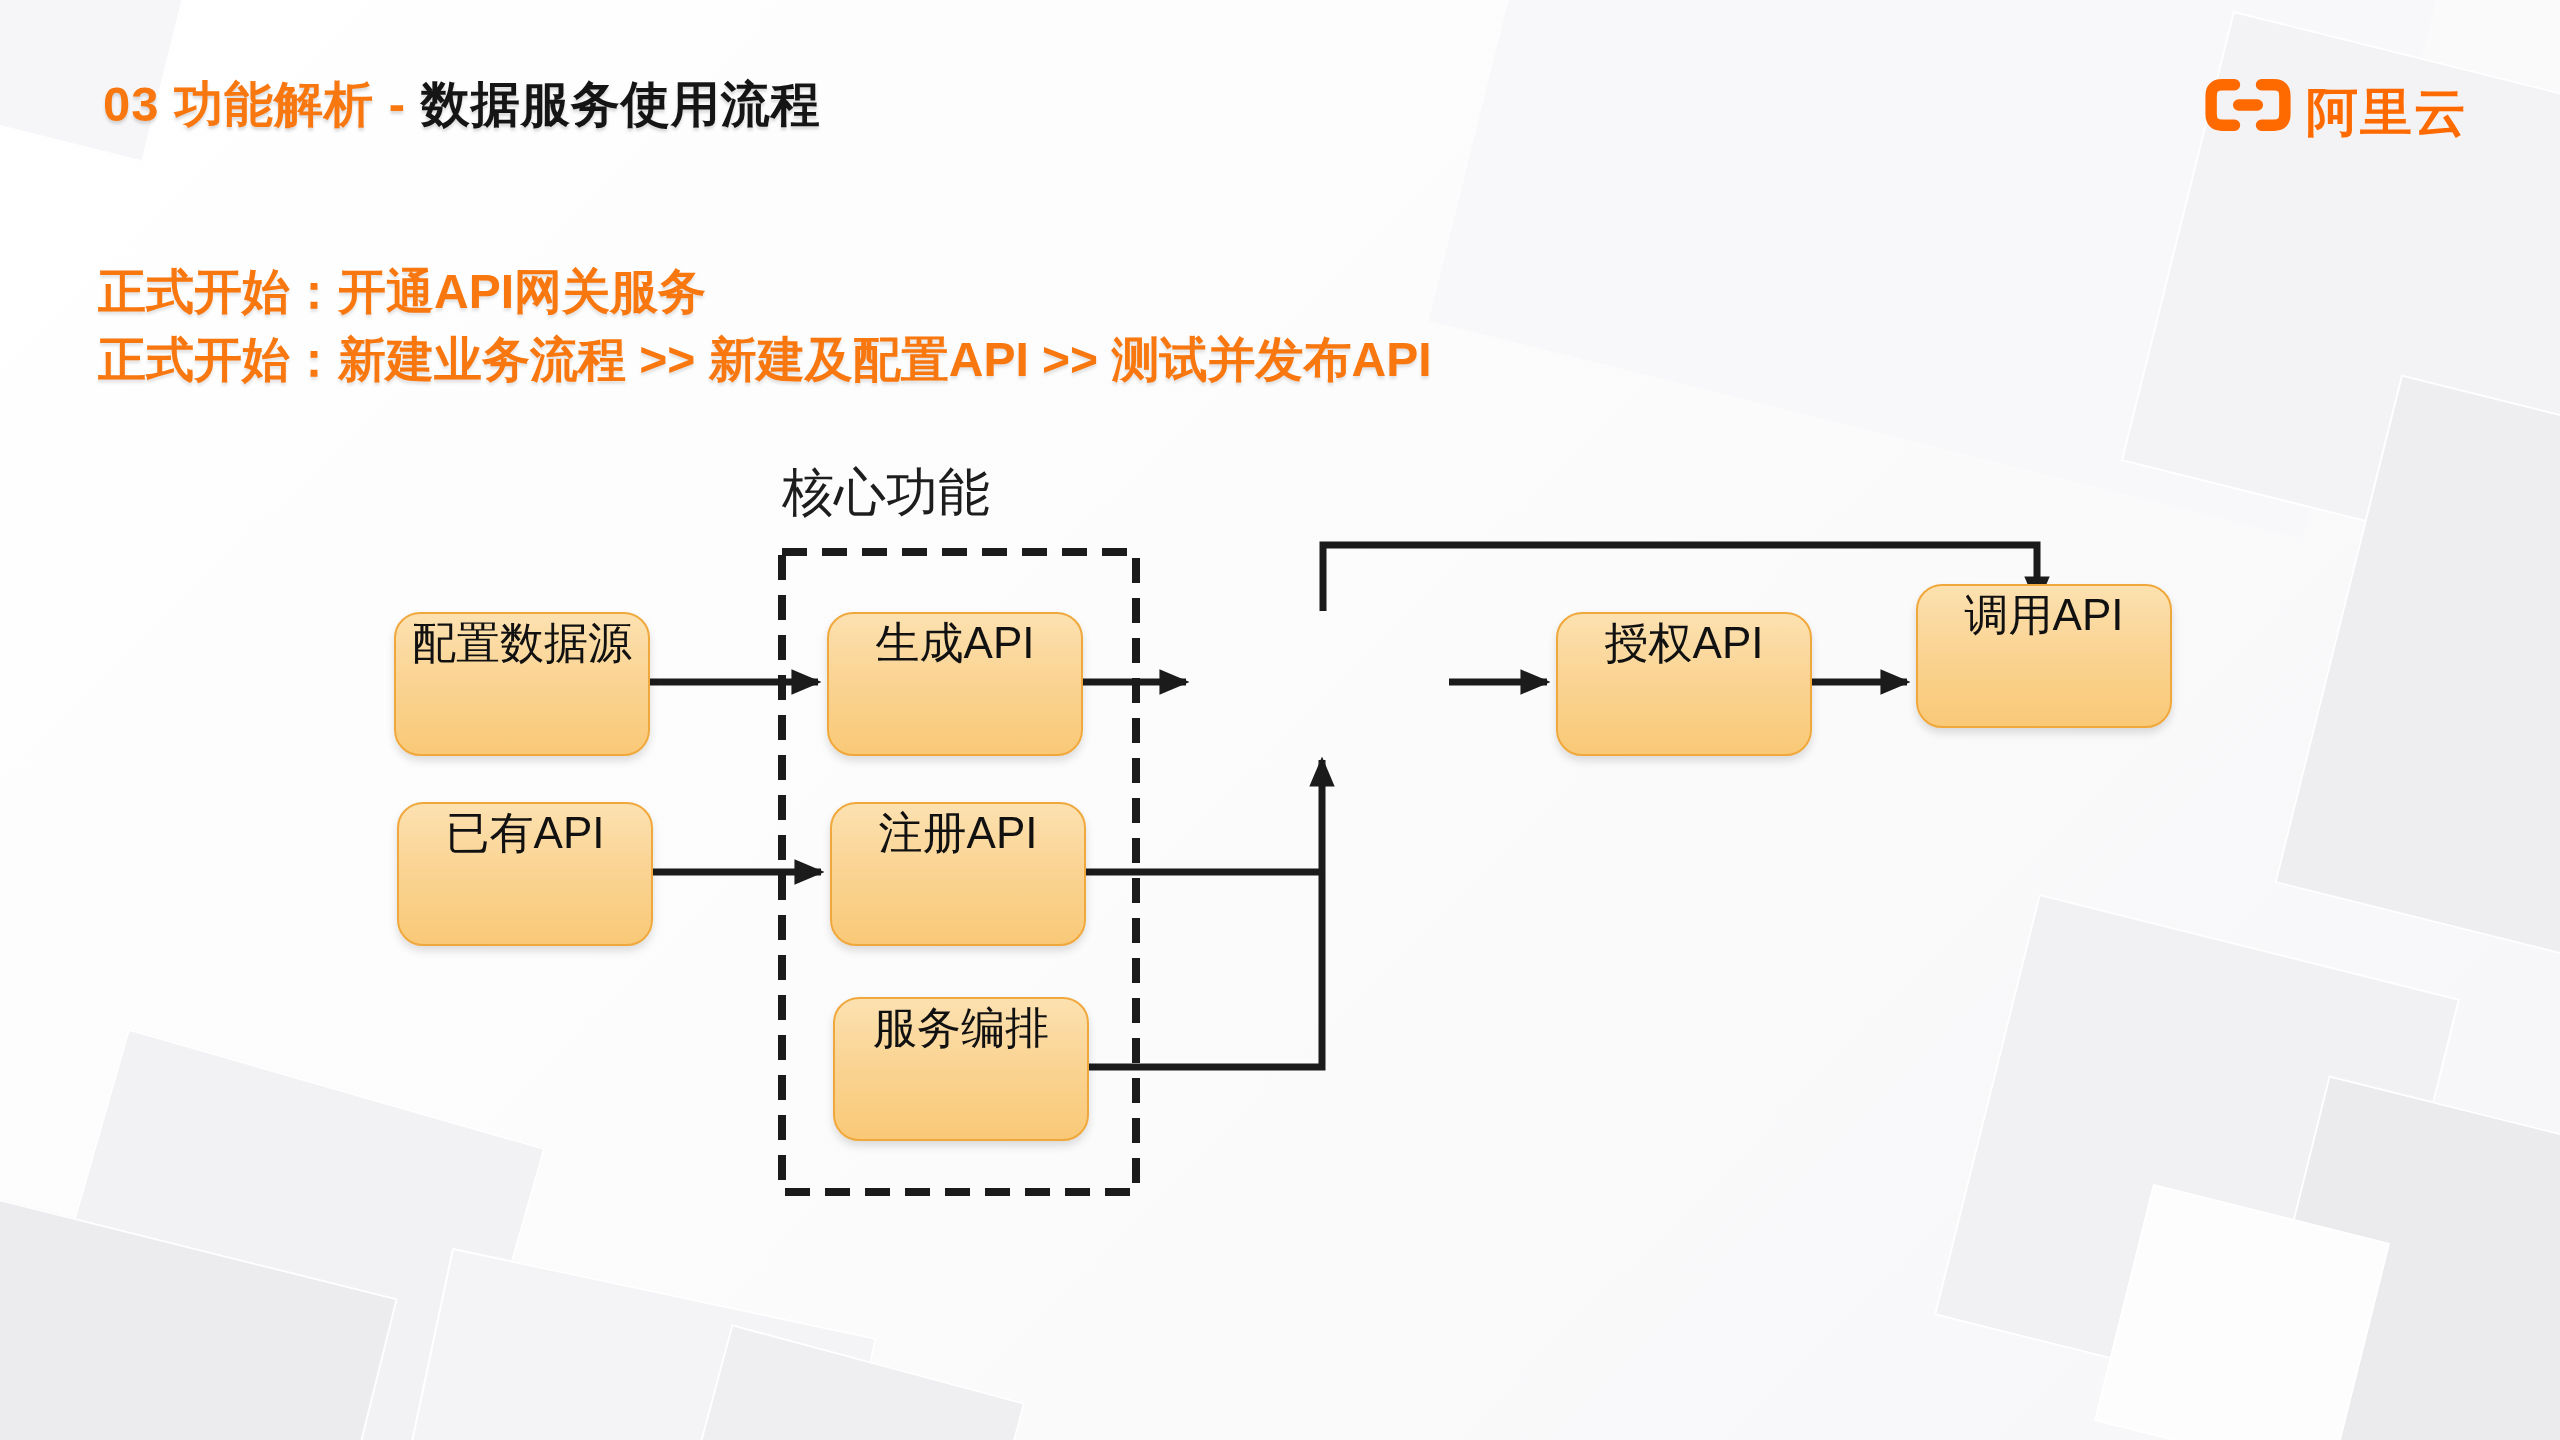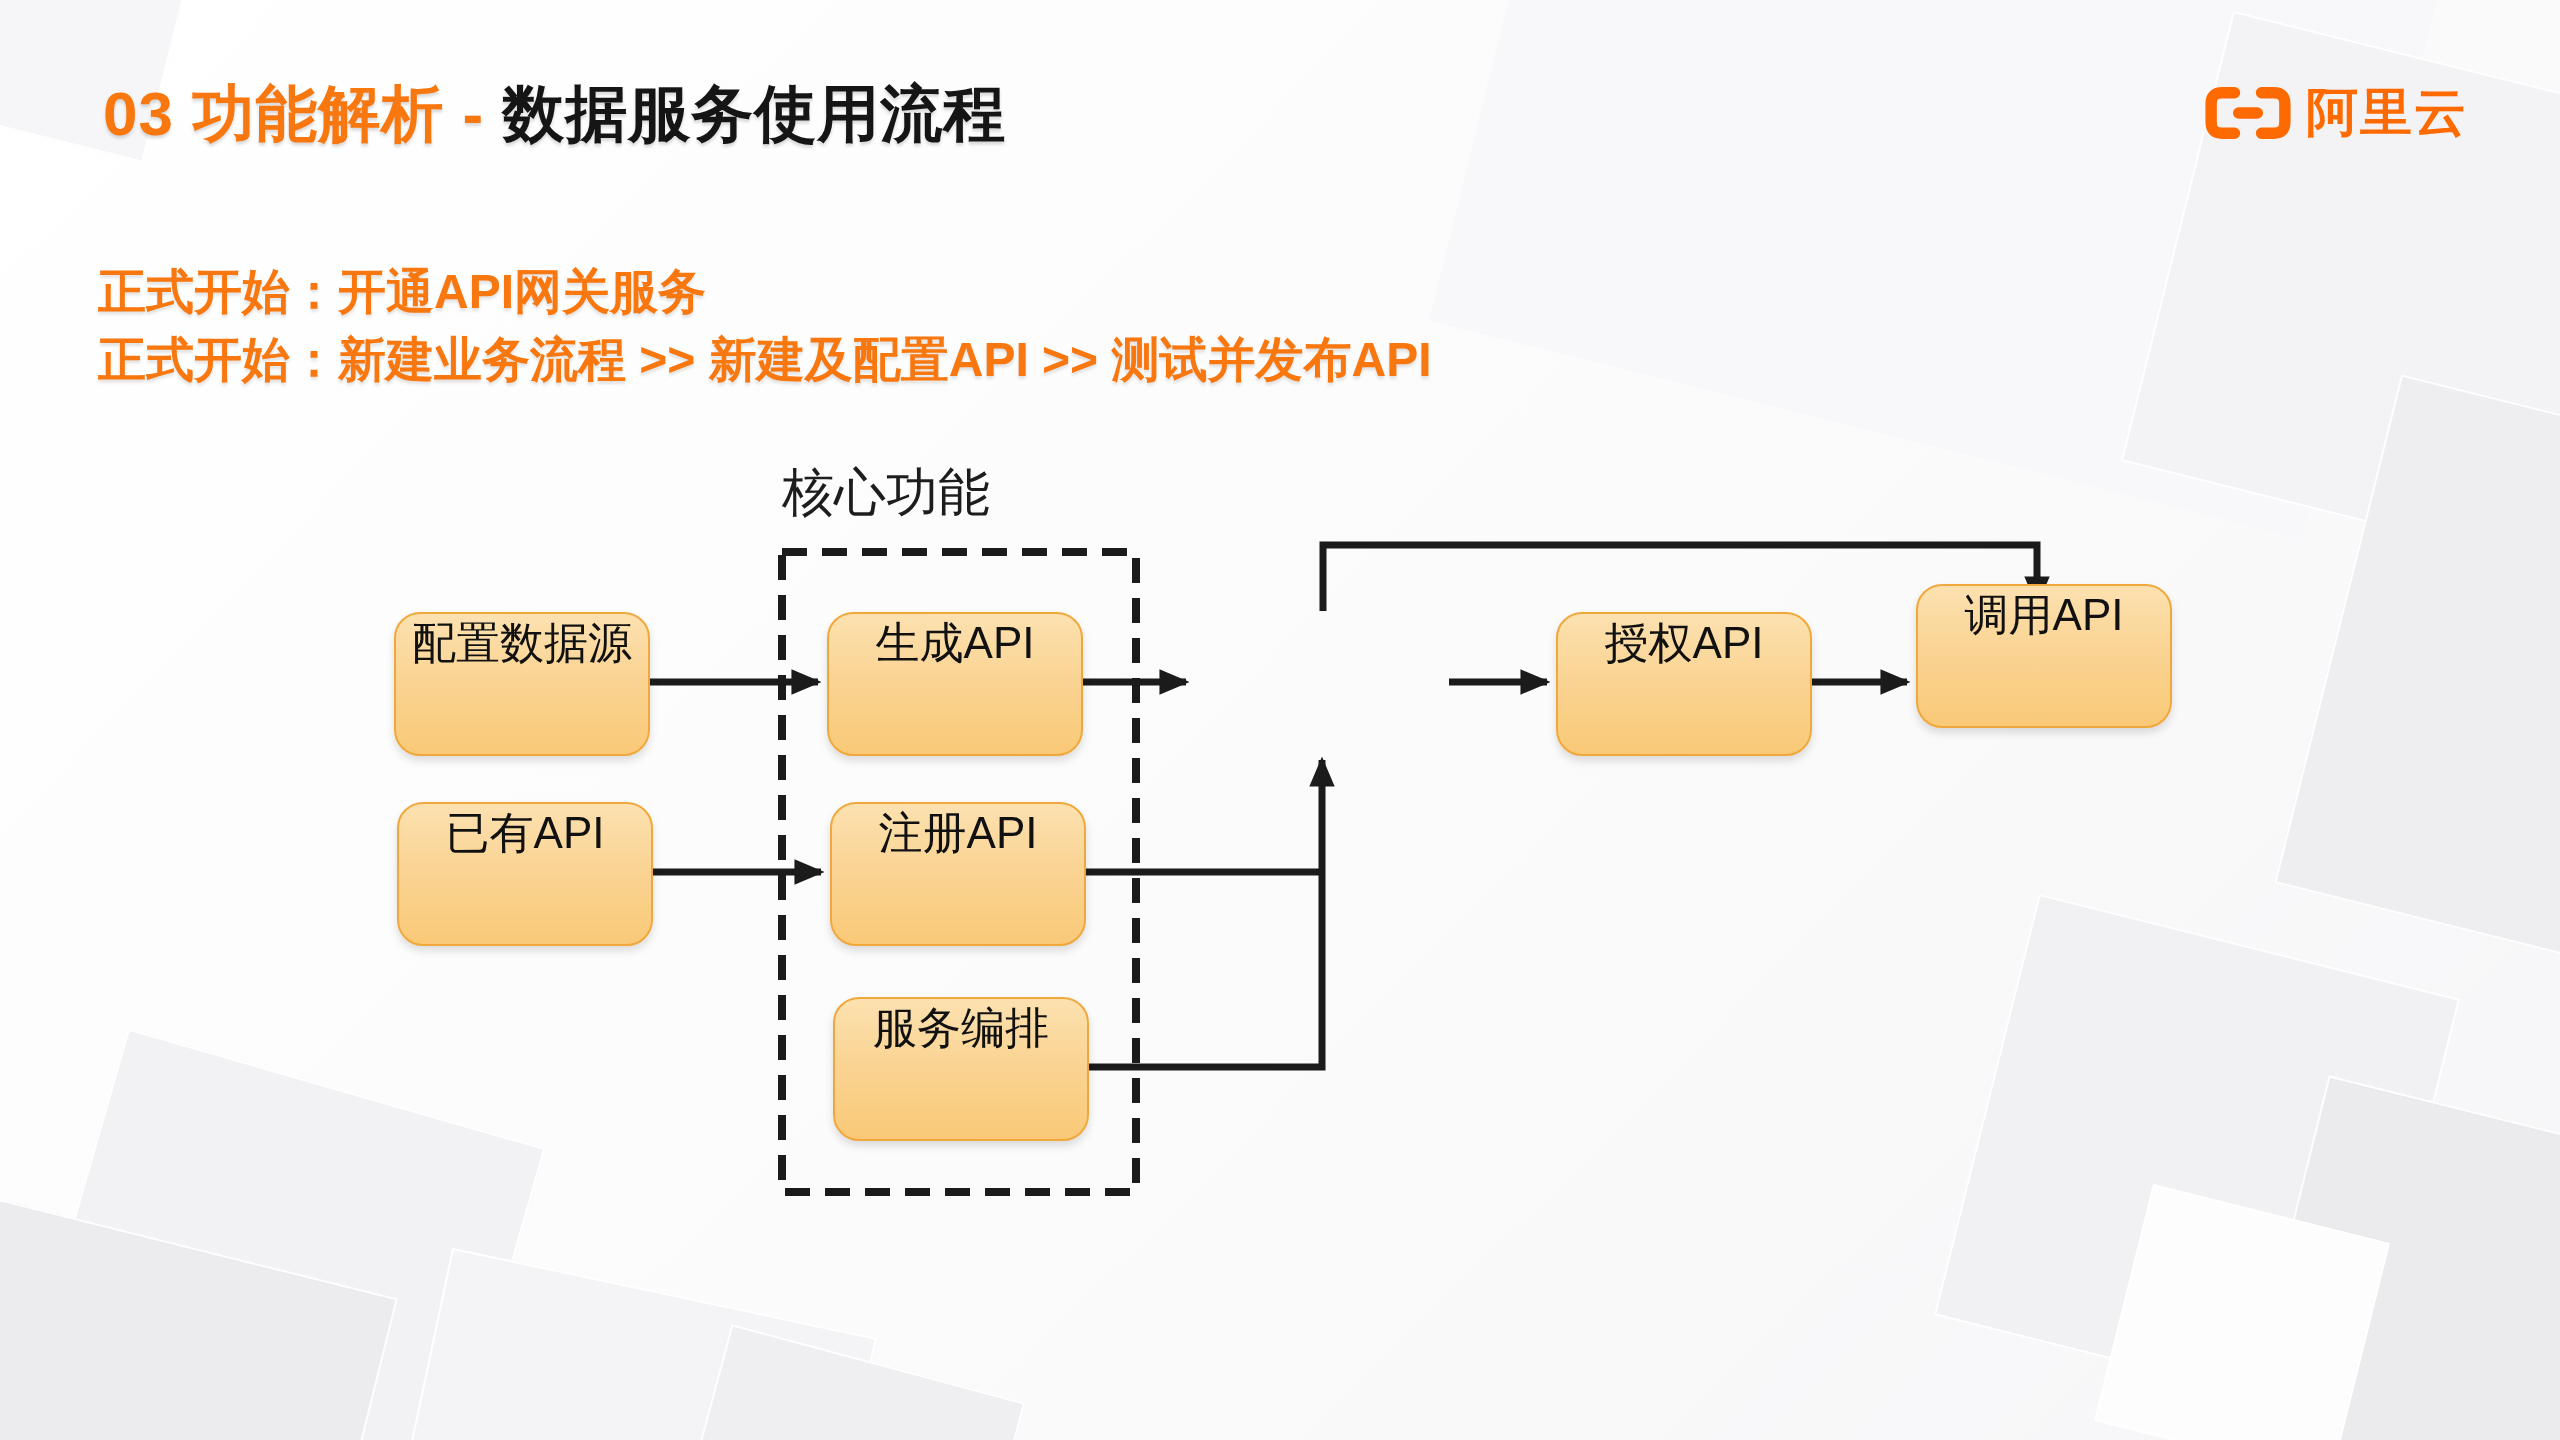--- a/index.html
+++ b/index.html
@@ -9,29 +9,29 @@
     overflow:hidden;
     background:linear-gradient(135deg,#ffffff 0%,#fbfbfc 55%,#f6f6f8 100%);
     font-family:"Liberation Sans",sans-serif;
     color:#111;
   }
   
   .bgshape{position:absolute;border:2px solid rgba(255,255,255,.95);}
   
   .title{
     position:absolute;left:103px;top:72px;
-    font-size:62px;font-weight:800;letter-spacing:1px;
+    font-size:49px;font-weight:800;letter-spacing:1px;
     white-space:nowrap;
     text-shadow:0 3px 3px rgba(110,110,110,.25);
   }
   .title .accent{color:#F9770F;}
   .title .main{color:#151515;}
   .logo{
     position:absolute;right:92px;top:78px;
-    display:flex;align-items:center;gap:14px;
+    display:flex;align-items:flex-start;gap:14px;
   }
   .logo-text{
     color:#FF6A00;font-size:52px;font-weight:700;letter-spacing:2px;
     white-space:nowrap;
   }
   
   .intro{
     position:absolute;left:98px;top:258px;
     font-size:48px;font-weight:600;color:#F9770F;
     line-height:68px;white-space:nowrap;

